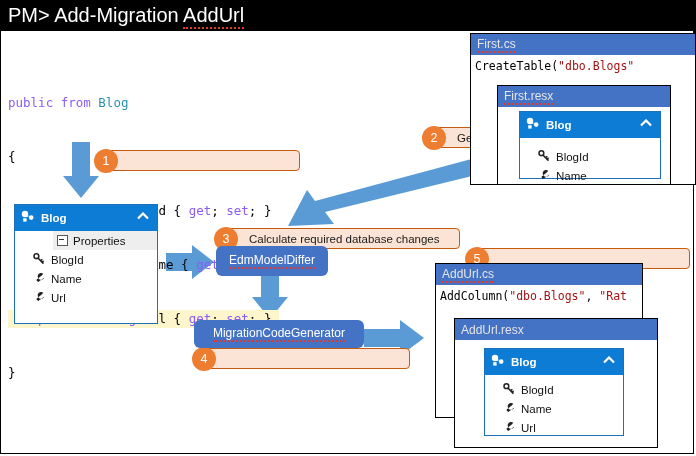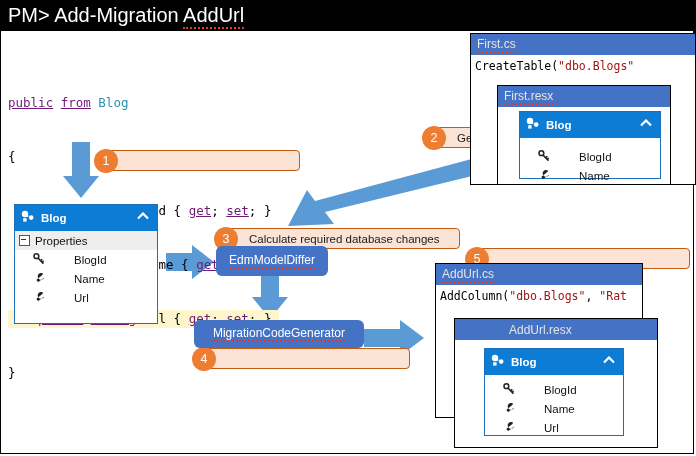--- a/index.html
+++ b/index.html
@@ -15,21 +15,21 @@
 
   
   .frame{position:absolute;left:0;top:30px;width:694px;height:424px;border:1px solid #000;
          background:#ffffff;box-sizing:border-box;}
 
   
   .code{position:absolute;left:8px;top:58px;font-family:"DejaVu Sans Mono",monospace;
         font-size:12.5px;line-height:18px;color:#000;white-space:pre;}
   .code .ln{display:block;height:18px;}
   .code .hl{background:#fdf6cd;}
-  .kw{color:#701a75;text-decoration:underline;}
+  .kw{color:#8b5cf6;}
   .ty{color:#2b91af;}
   .id{color:#000000;}
 
   
   .arrow-svg{position:absolute;overflow:visible;}
 
   
   .callout{position:absolute;height:21px;display:flex;align-items:center;
            background:#fbe4d5;border:1px solid #c55a11;border-radius:4px;
            box-sizing:border-box;padding:0 8px 0 24px;white-space:nowrap;}
@@ -38,25 +38,25 @@
          background:#ed7d31;color:#fff;font-size:12.5px;display:flex;align-items:center;
          justify-content:center;font-family:"Liberation Sans",sans-serif;}
 
   
   .entity{position:absolute;background:#ffffff;border:1px solid #1b70b8;box-sizing:border-box;}
   .entity .ehead{height:26px;background:#0c7cd5;display:flex;align-items:center;padding:0 6px;
                  position:relative;}
   .entity .ename{color:#ffffff;font-size:11.5px;font-weight:bold;margin-left:6px;}
   .entity .chev{position:absolute;right:8px;top:6px;color:#fff;font-size:11px;line-height:11px;}
   .entity .grp{height:19px;background:#eeeeee;display:flex;align-items:center;padding-left:4px;
-               font-size:11.5px;color:#111;}
+               font-size:11.5px;color:#111;margin-left:38px;}
   .entity .grp .box{display:inline-block;width:9px;height:9px;border:1px solid #555;
                     position:relative;margin-right:5px;background:#fff;}
   .entity .grp .box:after{content:"";position:absolute;left:1px;top:3px;width:5px;height:1px;background:#333;}
-  .entity .prow{height:19px;display:flex;align-items:center;padding-left:18px;font-size:11.5px;color:#111;gap:23px;}
+  .entity .prow{height:19px;display:flex;align-items:center;padding-left:18px;font-size:11.5px;color:#111;}
   .entity .prow .pic{width:14px;display:inline-block;margin-right:4px;}
 
   
   .fcard{position:absolute;background:#ffffff;border:1px solid #000000;box-sizing:border-box;}
   .fcard .fhead{height:21px;background:#4472c4;display:flex;align-items:center;padding:0 6px;}
   .fcard .fname{color:#e5e5e5;font-size:12px;font-family:"Liberation Sans",sans-serif;
                 border-bottom:2px dotted #e03a2f;}
   .fcard .fbody{font-family:"DejaVu Sans Mono",monospace;font-size:11.5px;color:#000;
                 padding:4px 0 0 4px;white-space:nowrap;overflow:hidden;}
   .str{color:#a31515;}
@@ -243,21 +243,21 @@
 
   <div class="fcard" style="left:435px;top:263px;width:208px;height:155px;">
     <div class="fhead">
       <span class="fname">AddUrl.cs</span>
     </div>
     <div class="fbody"><span>AddColumn(</span><span class="str sqr">"dbo.Blogs"</span><span>, </span><span class="str">"Rat</span></div>
   </div>
 
   <div class="fcard" style="left:454px;top:318px;width:204px;height:130px;">
     <div class="fhead">
-      <span class="fname" style="border-bottom:none;margin-left:48px;">AddUrl.resx</span>
+      <span class="fname" style="border-bottom:none;">AddUrl.resx</span>
     </div>
   </div>
 
   <div class="entity" style="left:484px;top:348px;width:140px;height:88px;">
     <div class="ehead">
       <span>
         <svg width="14" height="13" viewBox="0 0 14 13">
           <circle cx="4" cy="4" r="3.2" fill="#ffffff"></circle>
           <circle cx="10.2" cy="7.6" r="2.3" fill="#ffffff"></circle>
           <rect x="2.2" y="8.2" width="3.4" height="3.4" fill="#ffffff"></rect>

